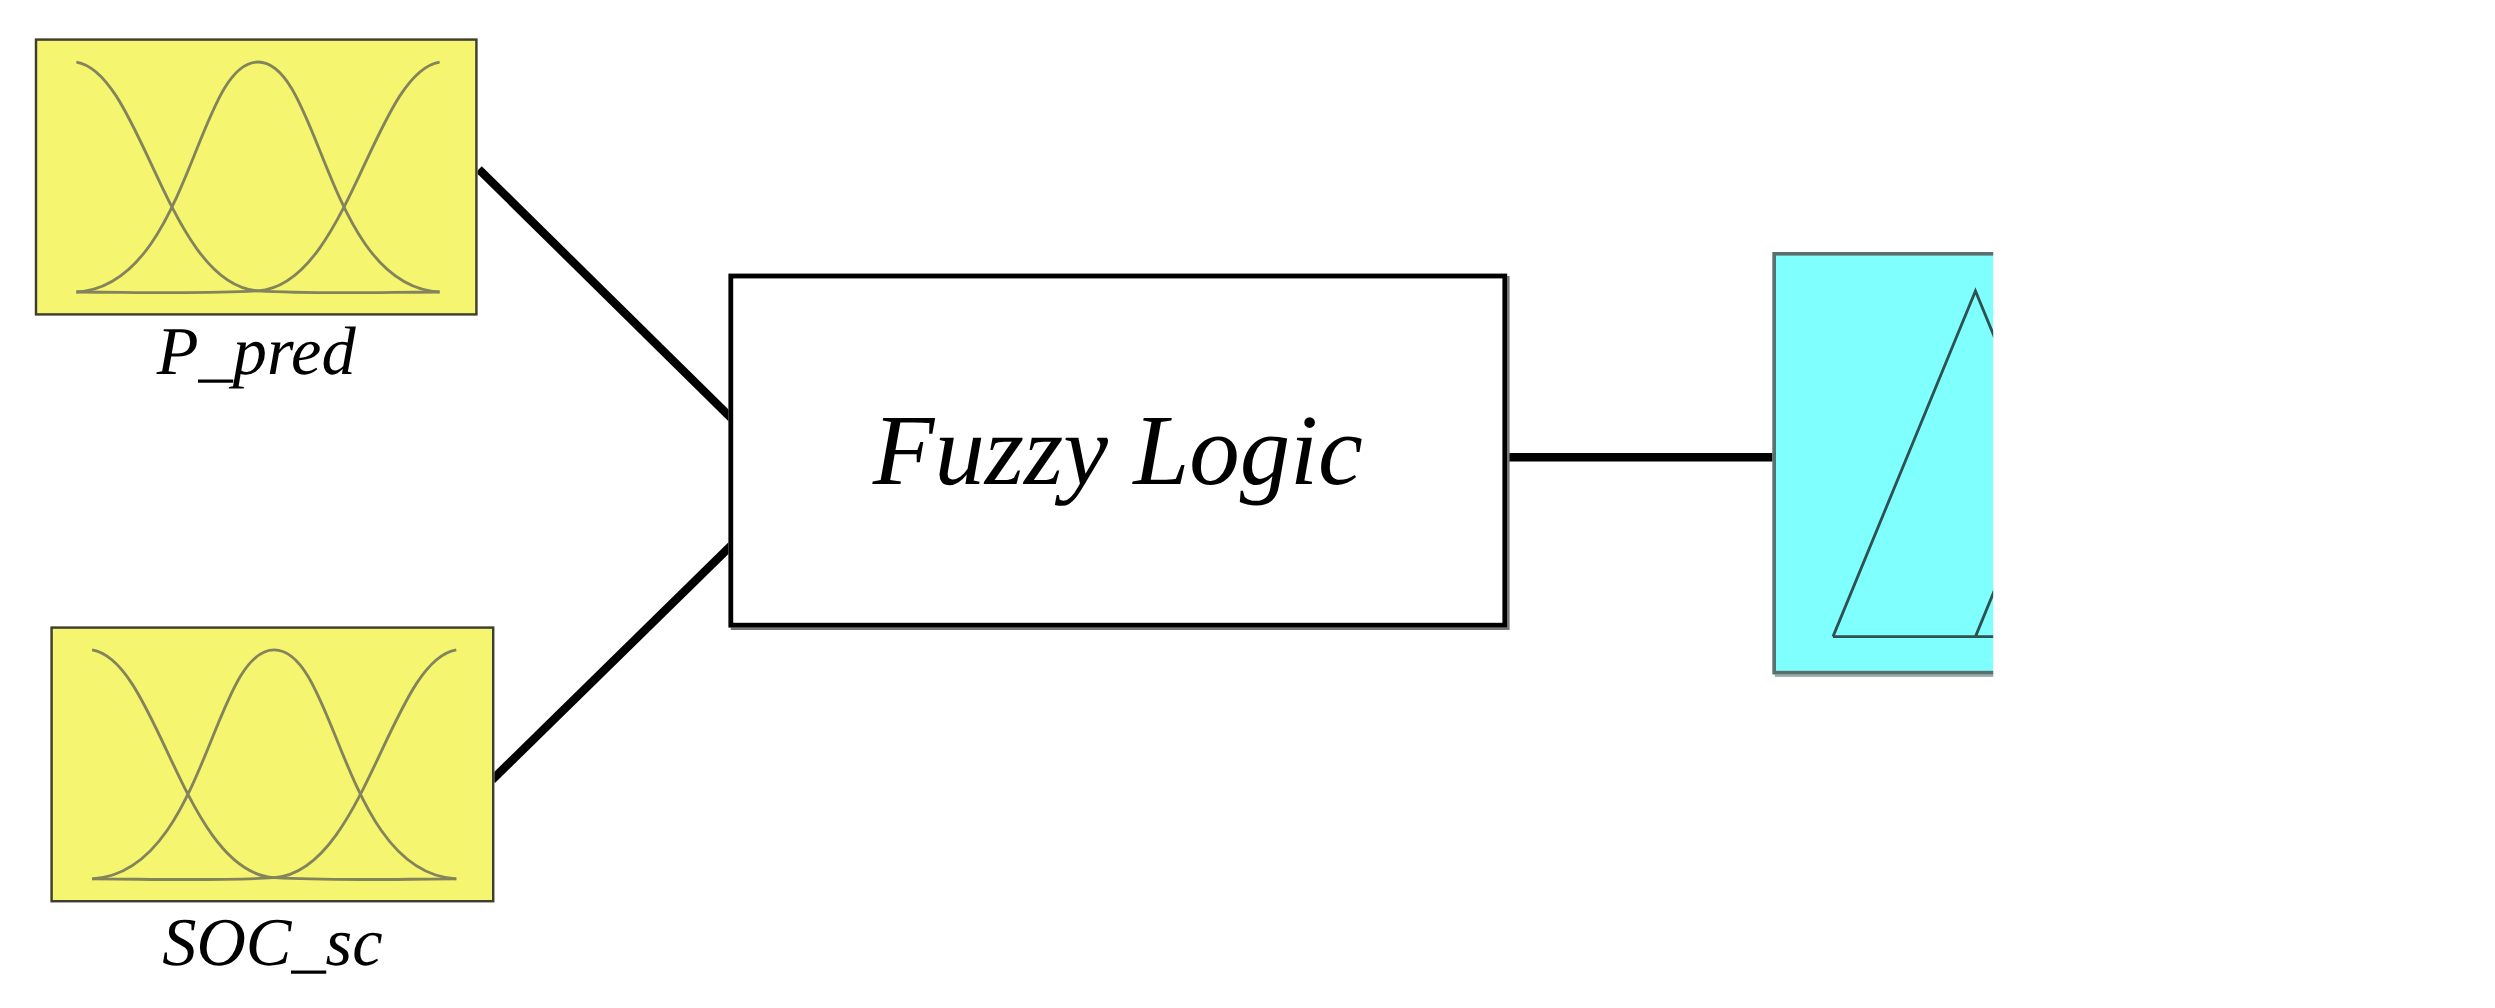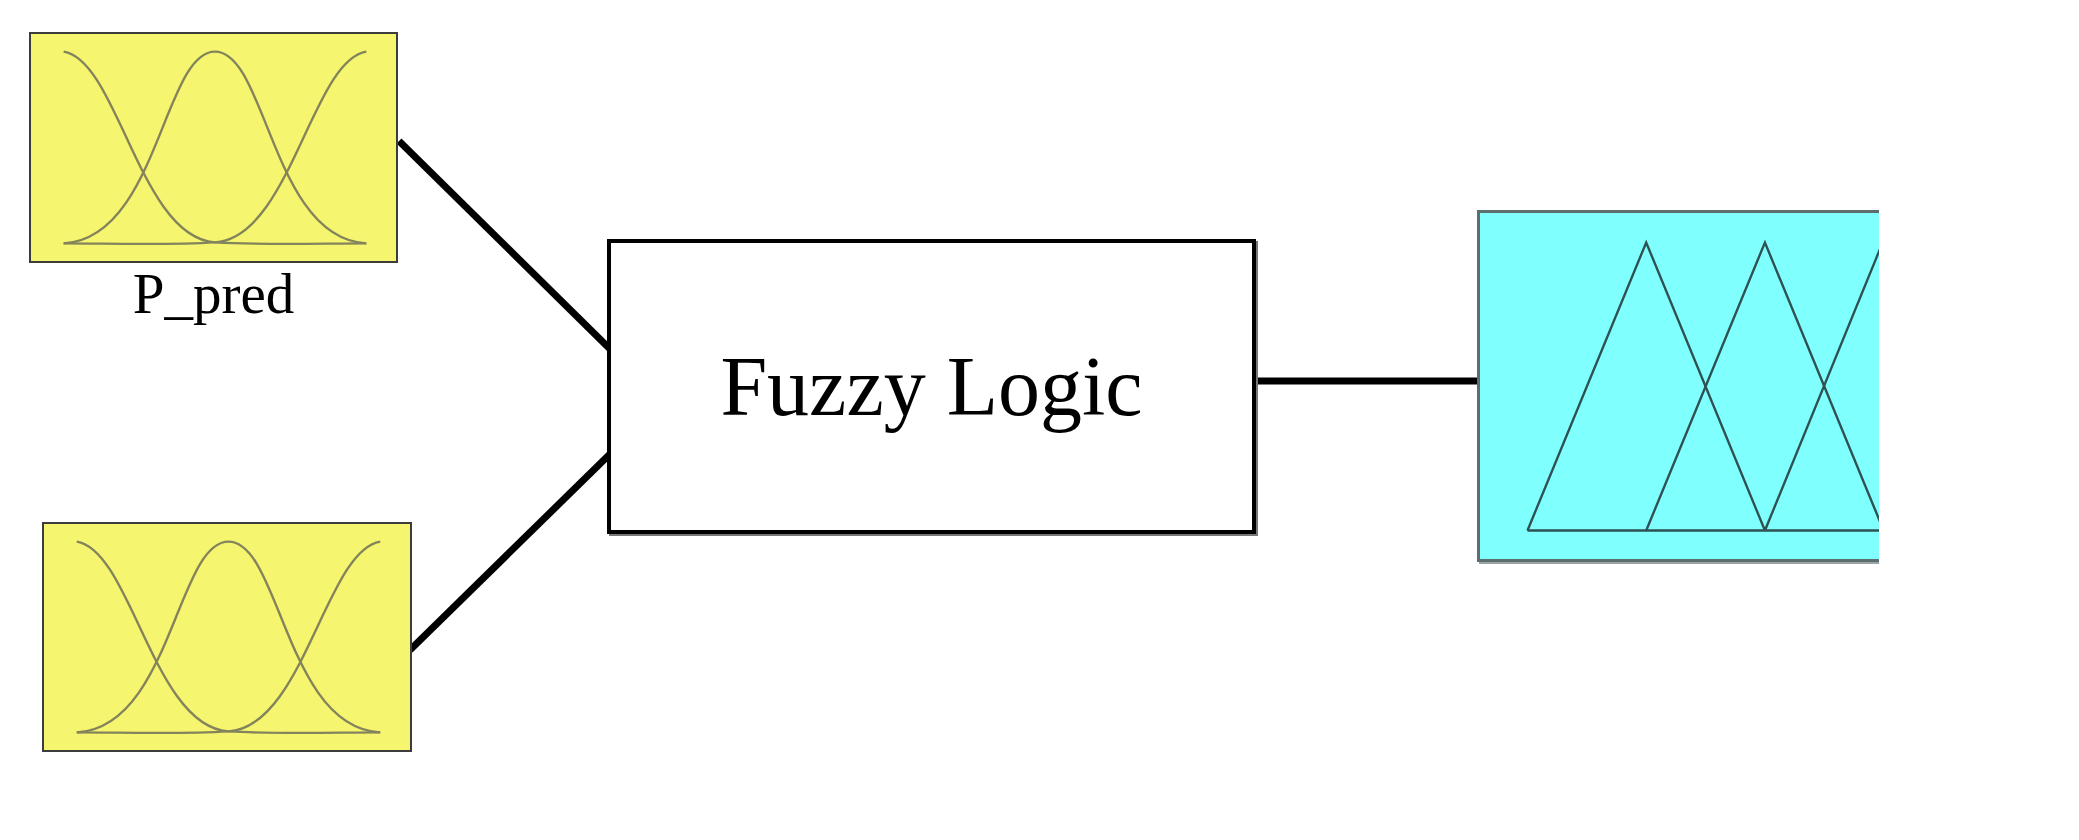--- a/index.html
+++ b/index.html
@@ -3,24 +3,25 @@
 <meta charset="utf-8">
 <style>
   html, body {
     margin: 0;
     padding: 0;
     background: #ffffff;
     font-family: "Liberation Serif", "DejaVu Serif", serif;
   }
   .canvas {
     position: relative;
-    width: 1879px;
+    width: 1661px;
     height: 840px;
     background: #ffffff;
     overflow: hidden;
+    font-style: italic;
   }
   .connectors {
     position: absolute;
     left: 0; top: 0;
     width: 2079px;
     height: 840px;
   }
   .conn {
     stroke: var(--connector-color, #000);
     stroke-width: 7;
@@ -59,21 +60,21 @@
     position: absolute;
     text-align: center;
     font-size: 57px;
     line-height: 1.05;
     color: #000;
     white-space: nowrap;
   }
   .controller-box {
     position: absolute;
     left: 607px;
-    top: 239px;
+    top: 228px;
     width: 649px;
     height: 295px;
     box-sizing: border-box;
     background: var(--controller-fill, #fff);
     border: 4px solid #000;
     box-shadow: 2px 2px 0 #777;
     display: flex;
     flex-direction: column;
     align-items: center;
     justify-content: center;
@@ -106,20 +107,21 @@
   </div>
   <div class="box-label" style="left:29px; top:264px; width:369px;">P_pred</div>
 
   <div class="mf-box input" style="left:42px; top:522px; width:370px; height:230px;">
     <svg viewBox="0 0 369 231" preserveAspectRatio="none">
       <path class="mf-curve" d="M 33 18 C 88 27, 110 207, 186 212 C 235 215, 295 213, 339 213"></path>
       <path class="mf-curve" d="M 33 213 C 128 208, 134 18, 186 18 C 238 18, 244 208, 339 213"></path>
       <path class="mf-curve" d="M 339 18 C 284 27, 262 207, 186 212 C 137 215, 77 213, 33 213"></path>
     </svg>
   </div>
+  <div class="box-label" style="left:42px; top:756px; width:370px;">SOC_sc</div>
 
   <div class="controller-box">
     <div class="controller-line">Fuzzy Logic</div>
   </div>
 
   <div class="mf-box output" style="left:1477px; top:210px; width:564px; height:352px;">
     <svg viewBox="0 0 564 352" preserveAspectRatio="none">
       <path class="mf-tri" d="M 48 323 L 527 323"></path>
       <path class="mf-tri" d="M 48 323 L 168 30 L 288 323"></path>
       <path class="mf-tri" d="M 168 323 L 288 30 L 408 323"></path>

